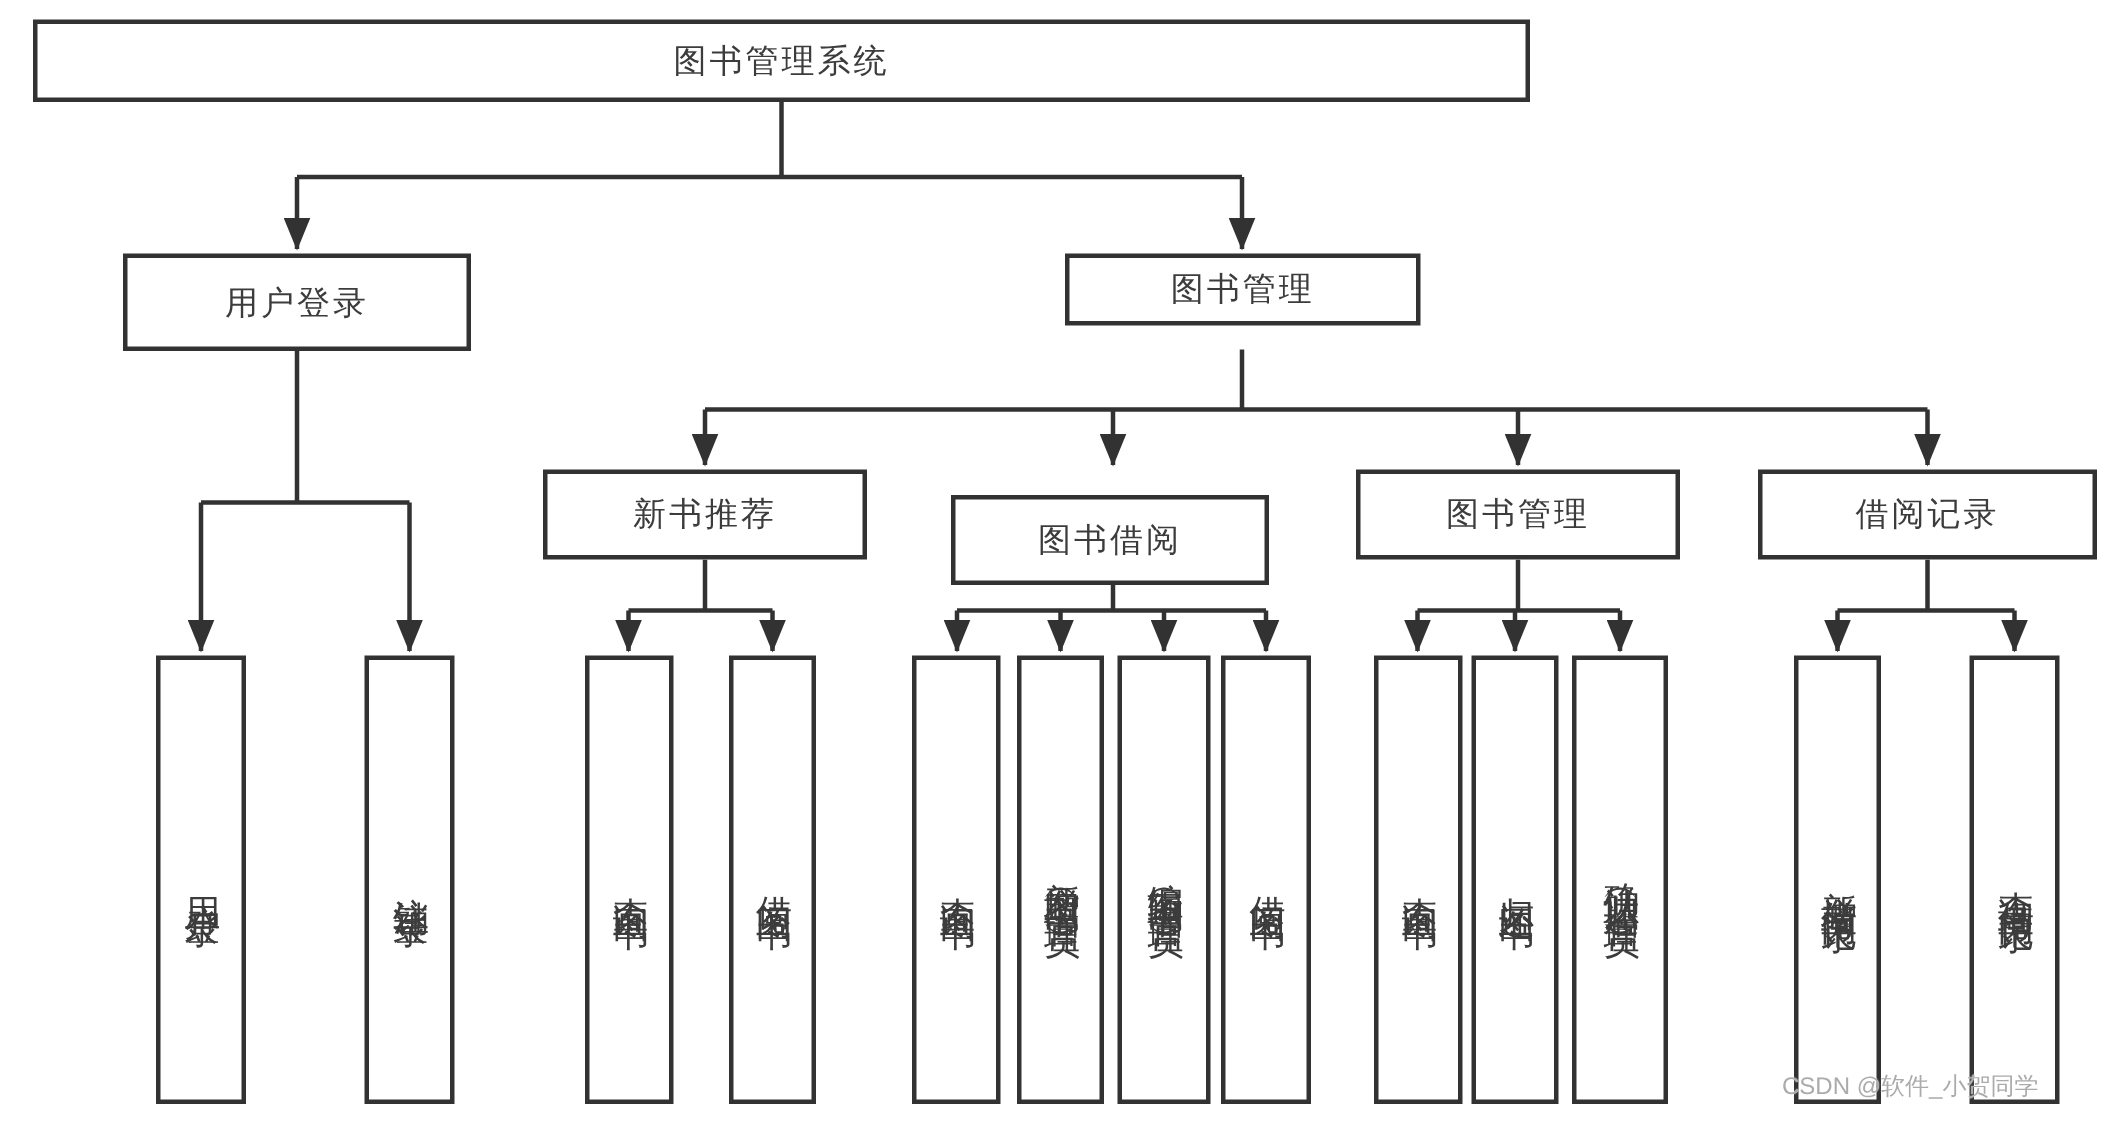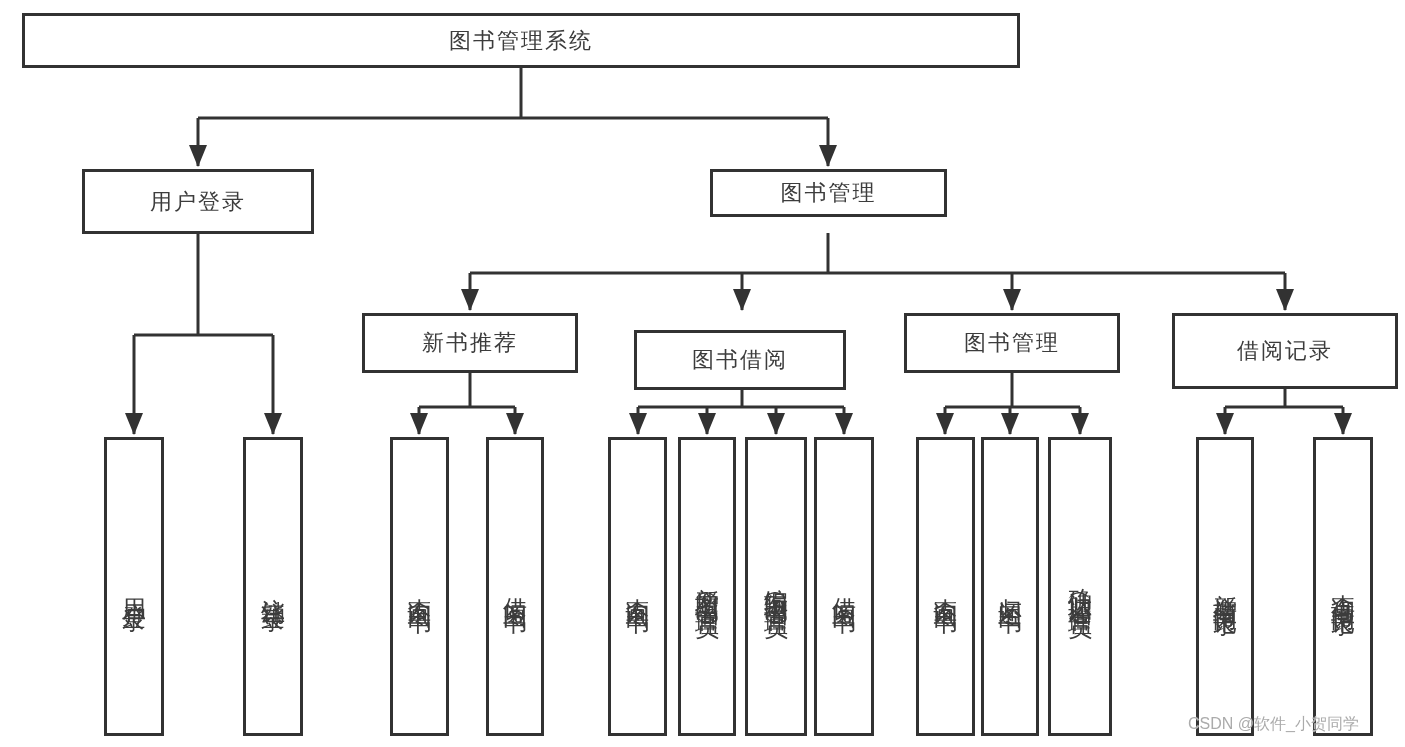--- a/index.html
+++ b/index.html
@@ -132,21 +132,21 @@
 
   <div class="node" style="left:362px;top:313px;width:216px;height:60px">
     <span class="lbl">新书推荐</span>
   </div>
   <div class="node" style="left:634px;top:330px;width:212px;height:60px">
     <span class="lbl">图书借阅</span>
   </div>
   <div class="node" style="left:904px;top:313px;width:216px;height:60px">
     <span class="lbl">图书管理</span>
   </div>
-  <div class="node" style="left:1172px;top:313px;width:226px;height:76px">
+  <div class="node" style="left:1172px;top:313px;width:226px;height:60px">
     <span class="lbl">借阅记录</span>
   </div>
 
   <div class="node v" style="left:104px;top:437px;width:60px;height:299px">
     <span class="lbl">用户登录</span>
   </div>
   <div class="node v" style="left:243px;top:437px;width:60px;height:299px">
     <span class="lbl">注销登录</span>
   </div>
 

